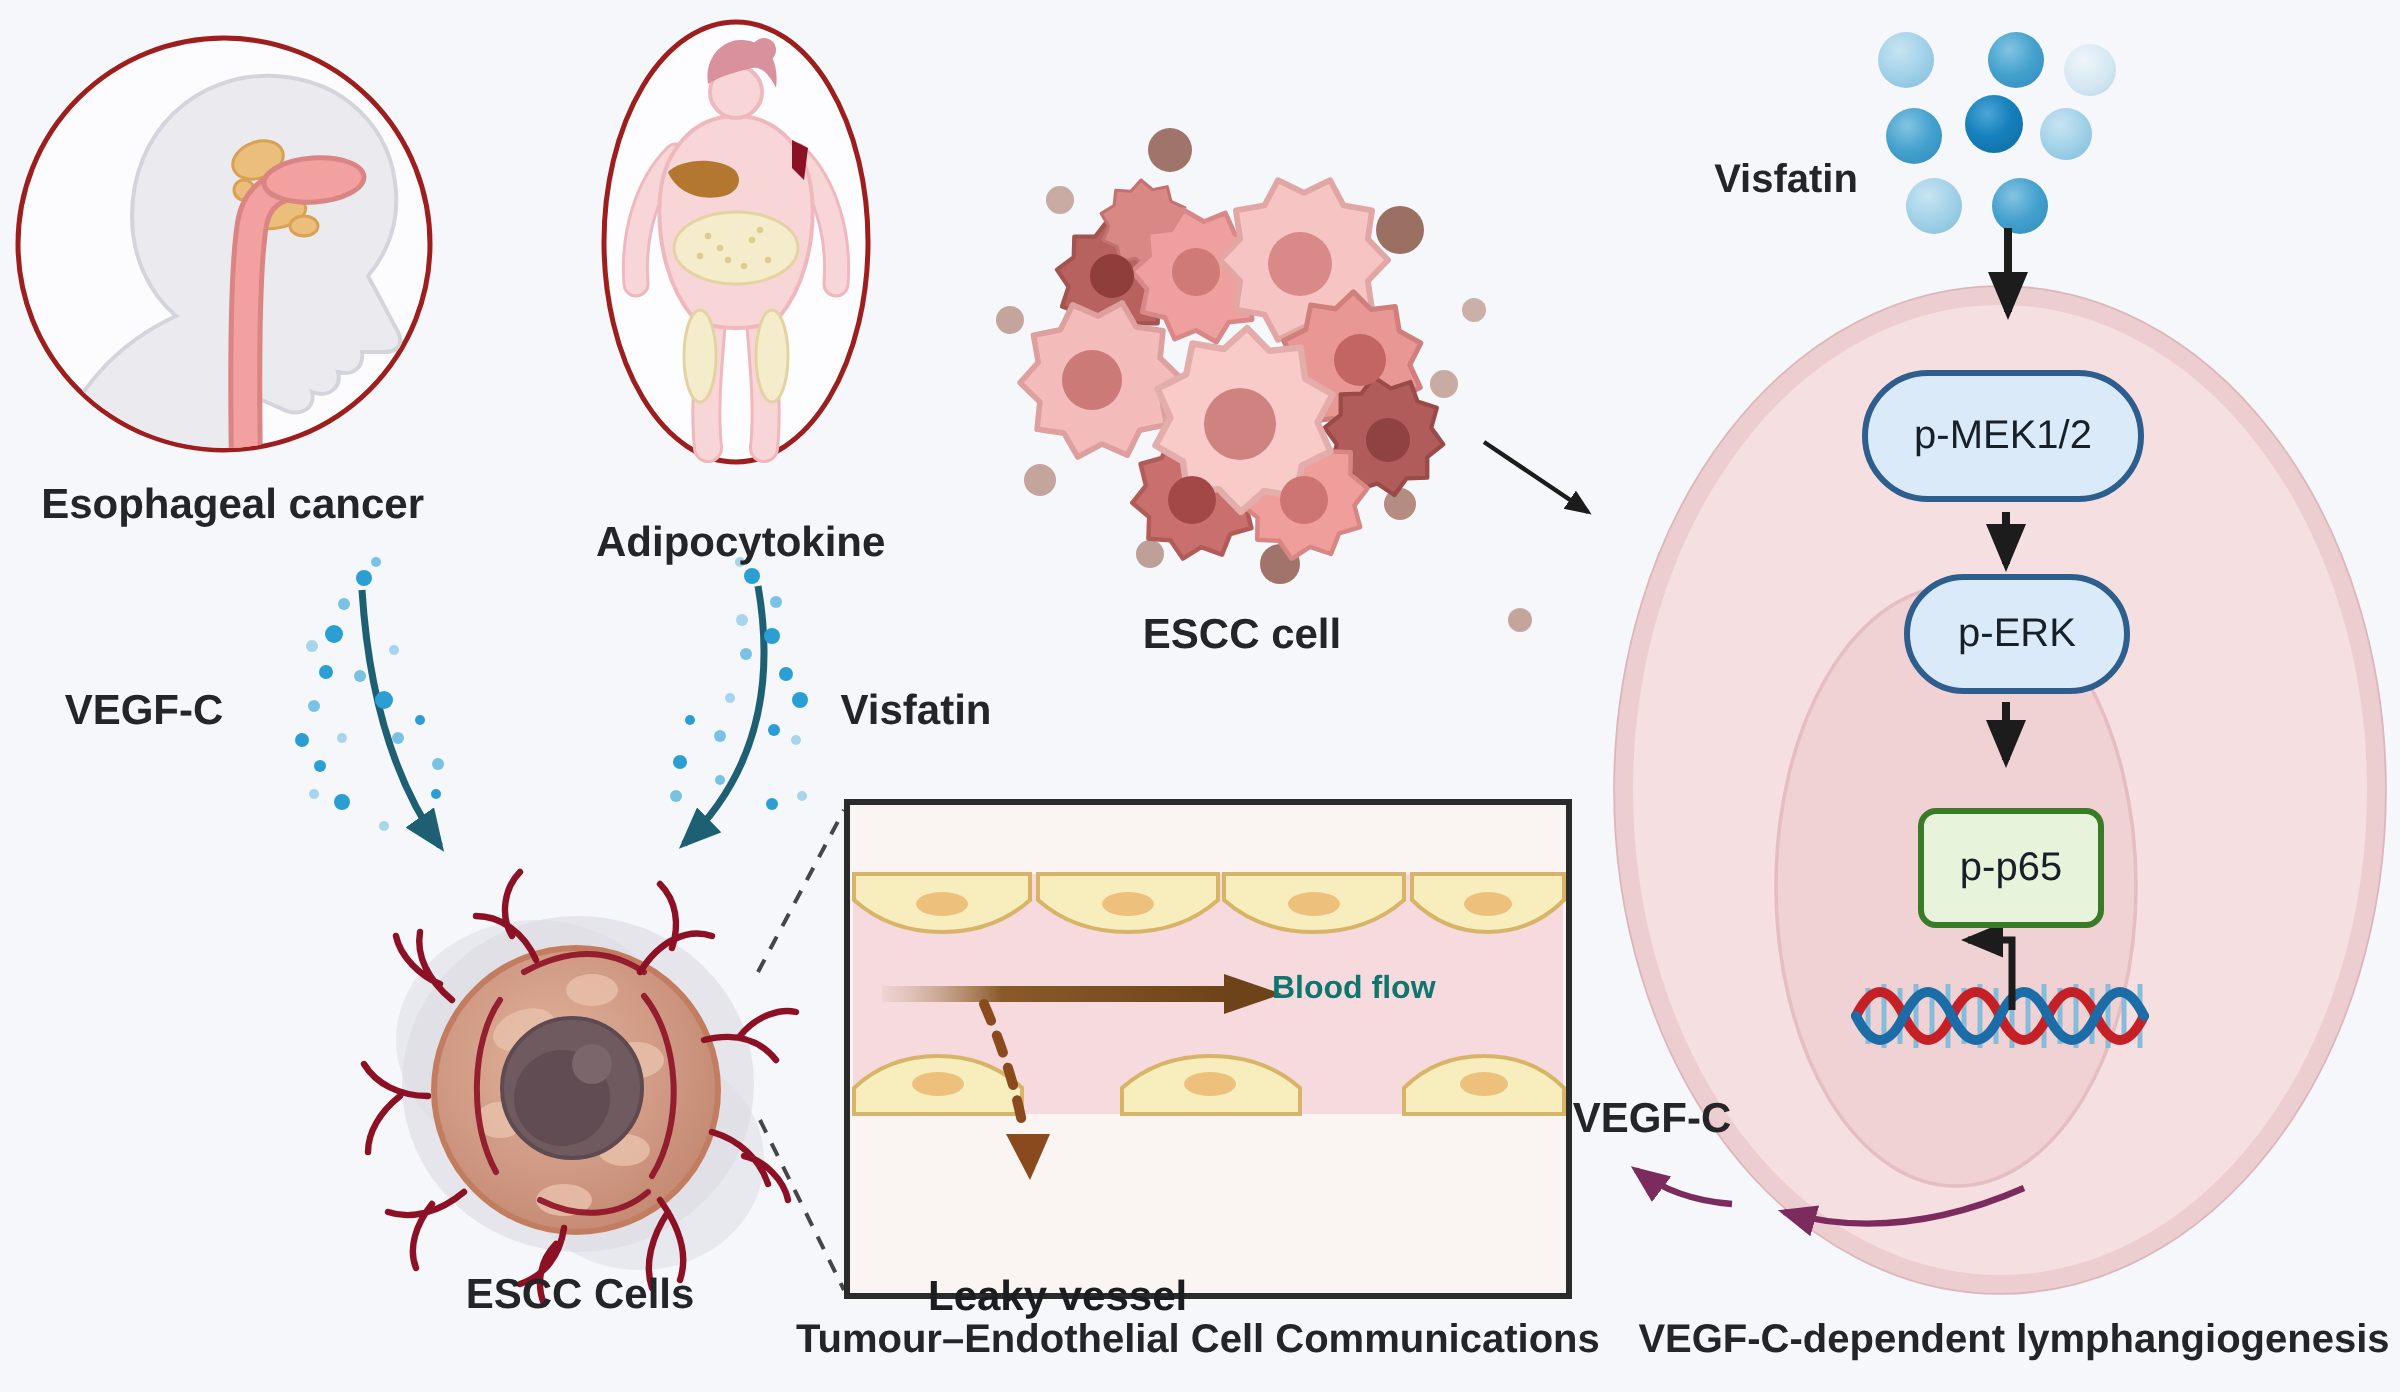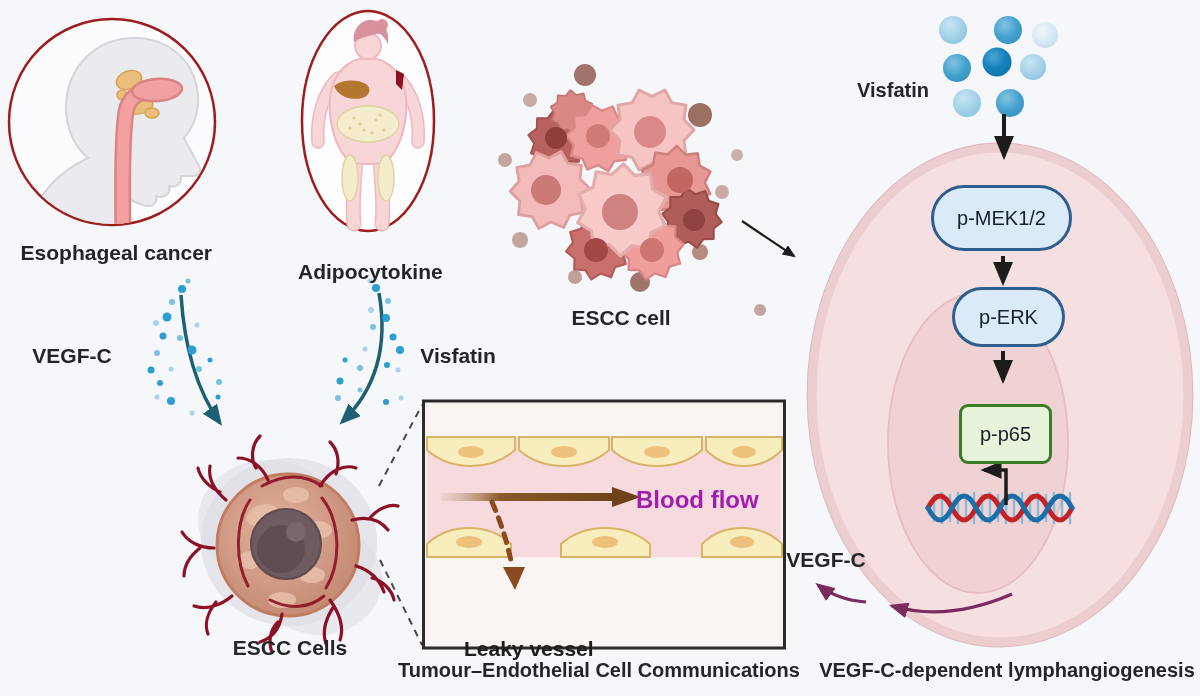--- a/index.html
+++ b/index.html
@@ -12,21 +12,21 @@
     position:absolute;color:#232529;font-weight:700;font-size:21px;
     text-align:center;line-height:1.1;letter-spacing:0;white-space:nowrap;
   }
   .lbl.small{font-size:20px;}
   .pill{
     position:absolute;display:flex;align-items:center;justify-content:center;
     background:#daeaf8;border:3.5px solid #2d5e8e;border-radius:33px;
     font-size:20px;font-weight:400;color:#172029;box-sizing:border-box;
   }
   .pill.green{background:#e7f3da;border-color:#3a7b27;border-radius:9px;margin-top:15px;}
-  .bloodflow{position:absolute;color:#a21caf;font-weight:700;font-size:24px;white-space:nowrap;}
+  .bloodflow{position:absolute;color:#0f766e;font-weight:700;font-size:16px;white-space:nowrap;}
   .leaky{position:absolute;color:#1d1d20;font-weight:700;font-size:21px;white-space:nowrap;margin-top:35px;}
 </style>
 </head>
 <body>
 
 <div class="canvas">
 
 <svg class="layer" width="1200" height="696" viewBox="0 0 1200 696">
   <defs>
     <marker id="mBlack" markerWidth="7" markerHeight="7" refX="5" refY="2.5" orient="auto">

